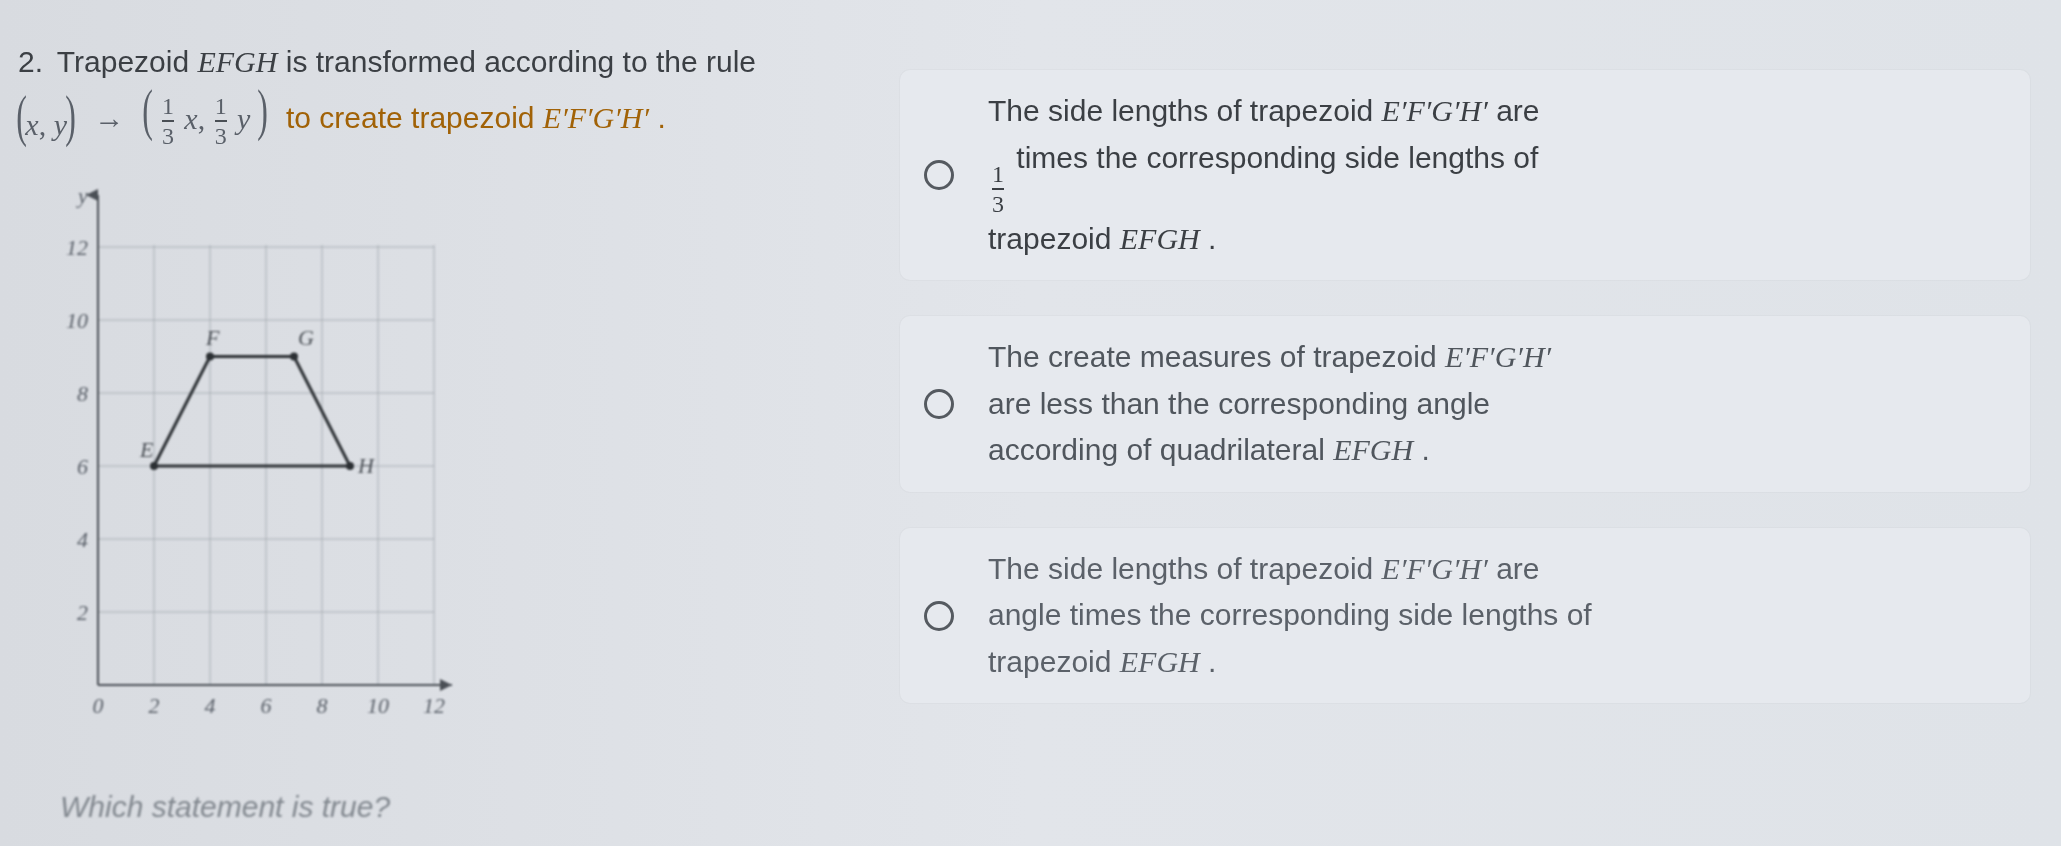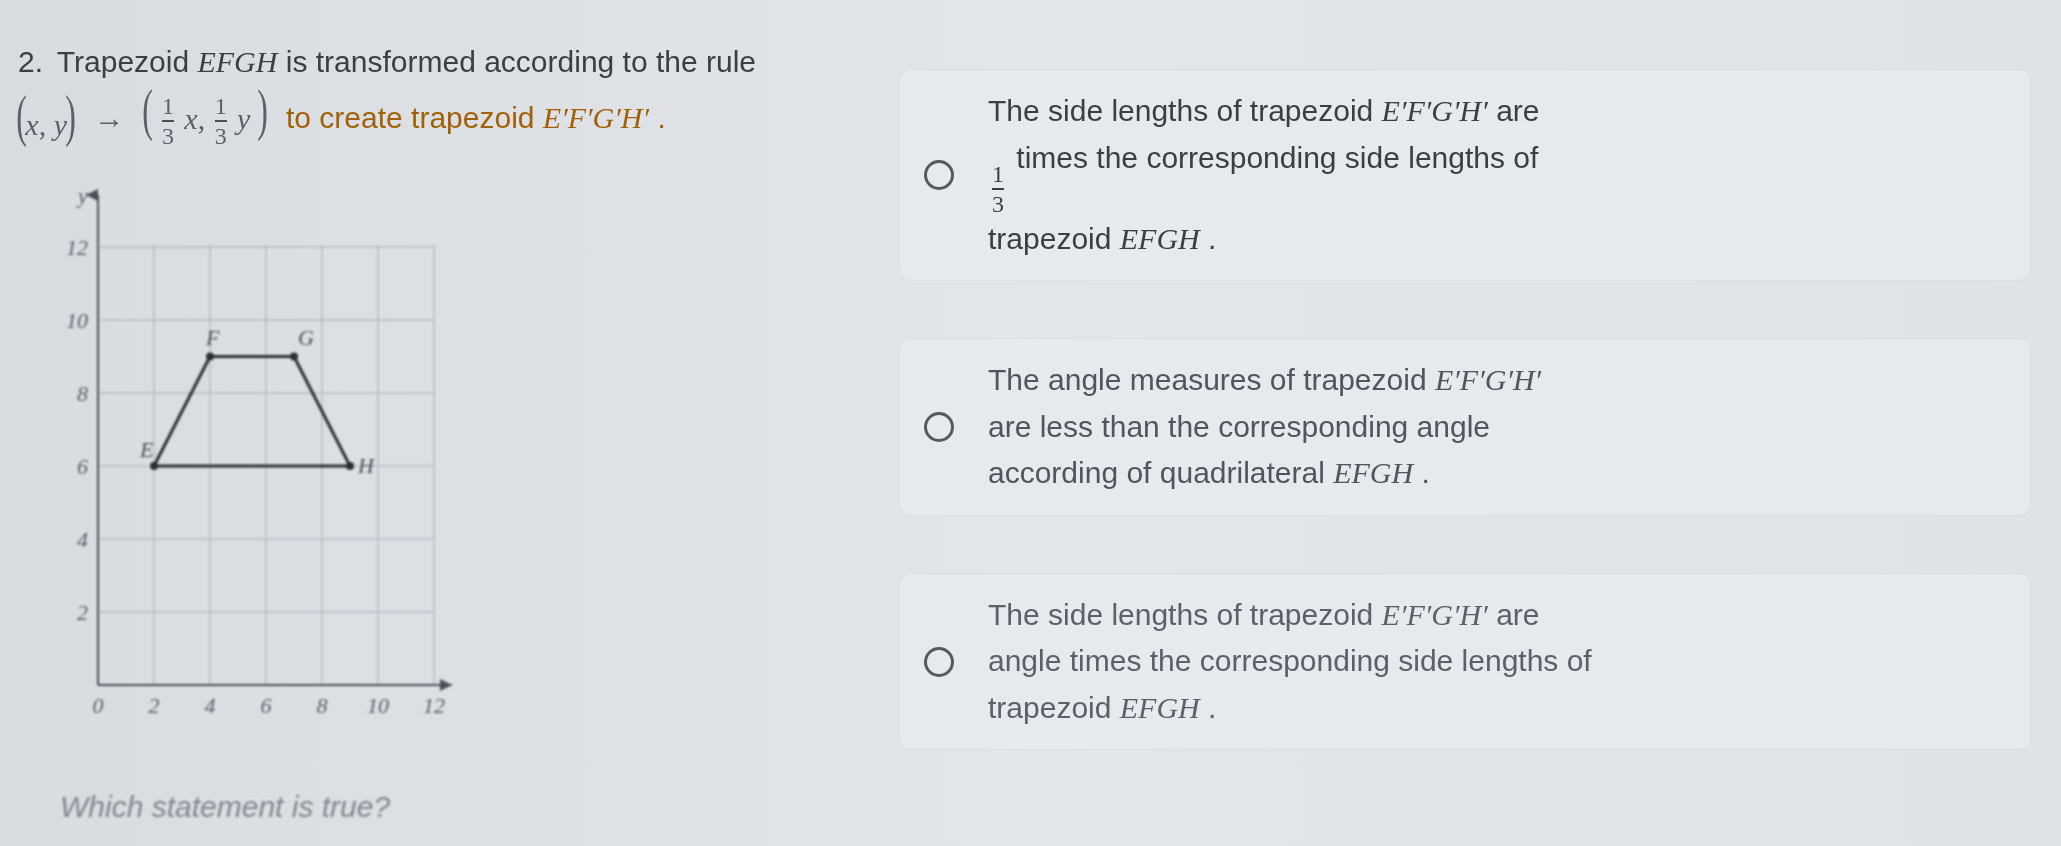--- a/index.html
+++ b/index.html
@@ -84,21 +84,21 @@
     filter: blur(1.2px);
   }
 
   .options {
     position: absolute;
     left: 900px;
     top: 70px;
     width: 1130px;
     display: flex;
     flex-direction: column;
-    gap: 59px;
+    gap: 36px;
   }
   .option {
     display: flex;
     align-items: center;
     gap: 34px;
     background: #e6e9ee;
     border-radius: 10px;
     padding: 18px 26px 18px 14px;
     box-shadow: 0 0 0 1px rgba(0,0,0,0.02);
   }
@@ -254,21 +254,21 @@
           <span>3</span>
       </span>
       <span> times the corresponding side lengths of</span><br>
       <span>trapezoid </span><span class="mi">EFGH</span><span> .</span>
     </div>
   </div>
 
   <div class="option">
     <button class="radio"></button>
     <div class="opt-text">
-      <span>The angle measures of trapezoid </span><span class="mi">E′F′G′H′</span><br>
+      <span>The create measures of trapezoid </span><span class="mi">E′F′G′H′</span><br>
       <span>are less than the corresponding angle</span><br>
       <span>according of quadrilateral </span><span class="mi">EFGH</span><span> .</span>
     </div>
   </div>
 
   <div class="option">
     <button class="radio"></button>
     <div class="opt-text">
       <span>The side lengths of trapezoid </span><span class="mi">E′F′G′H′</span><span> are</span><br>
       <span>angle times the corresponding side lengths of</span><br>

